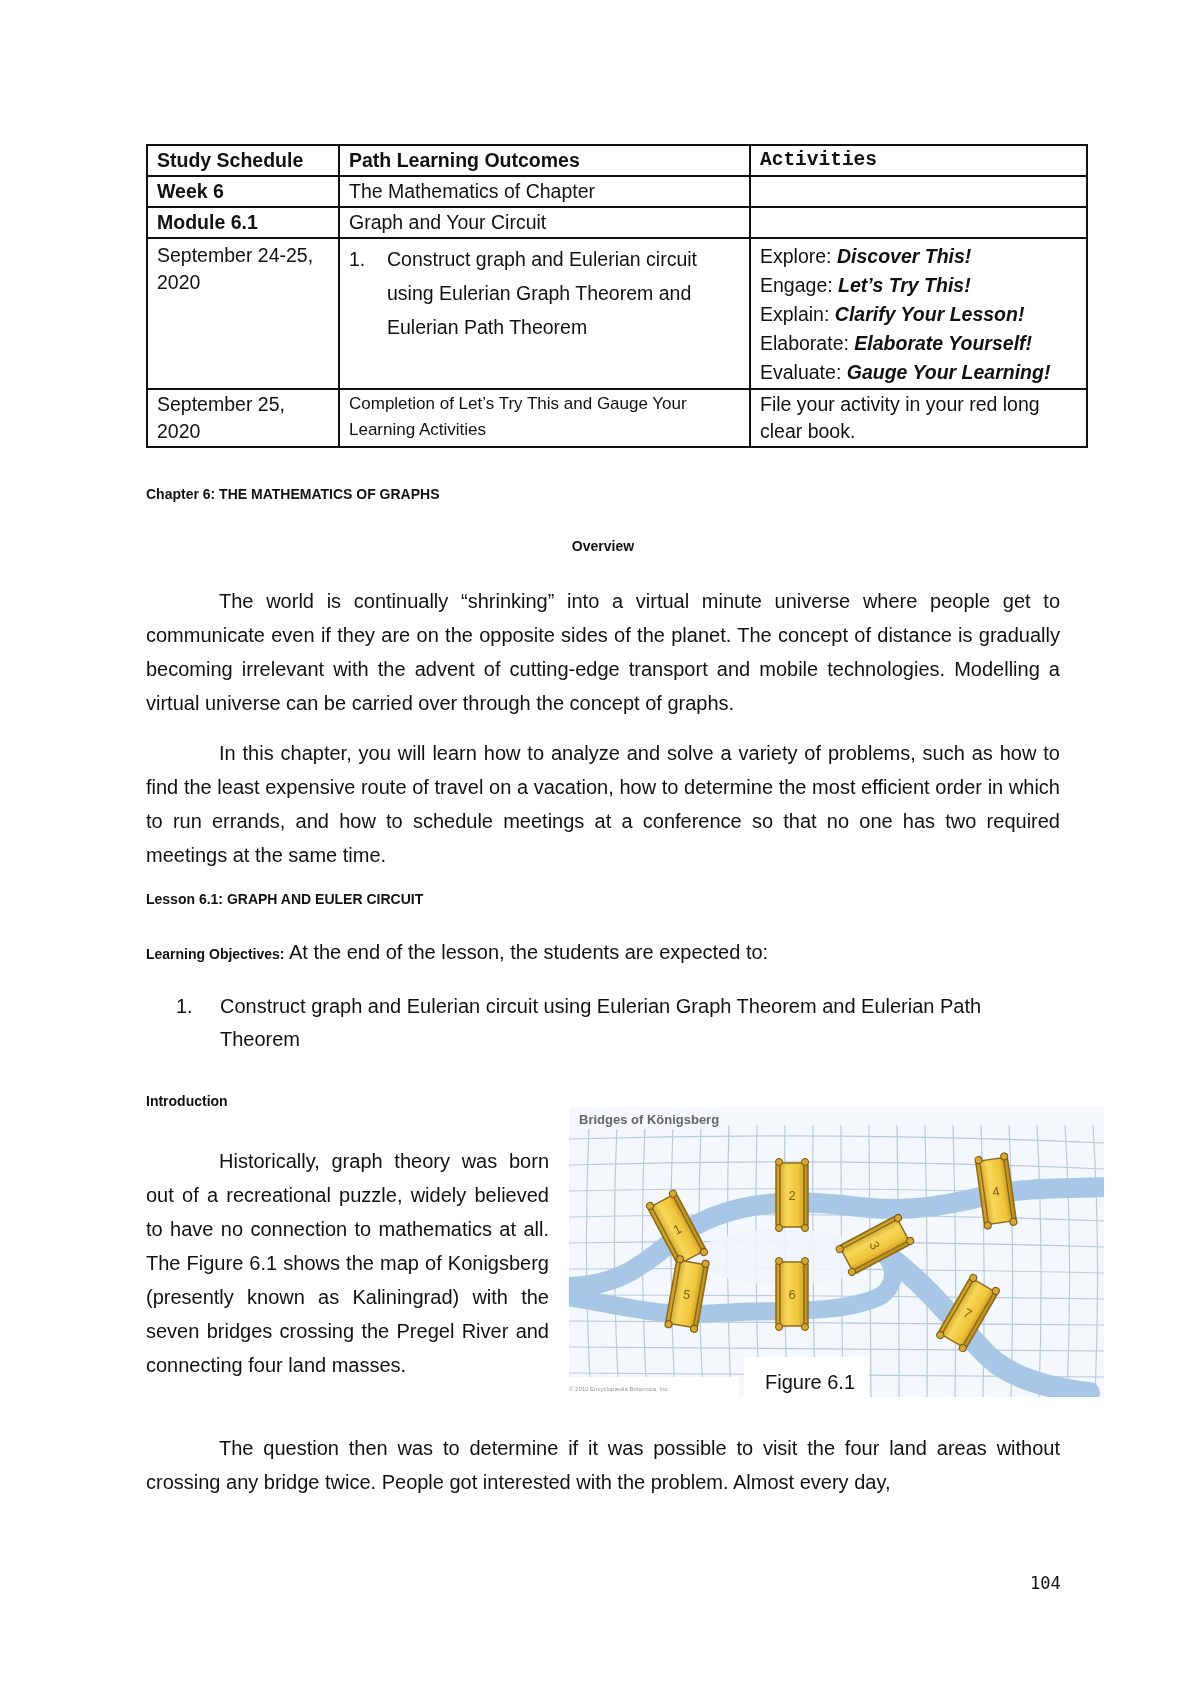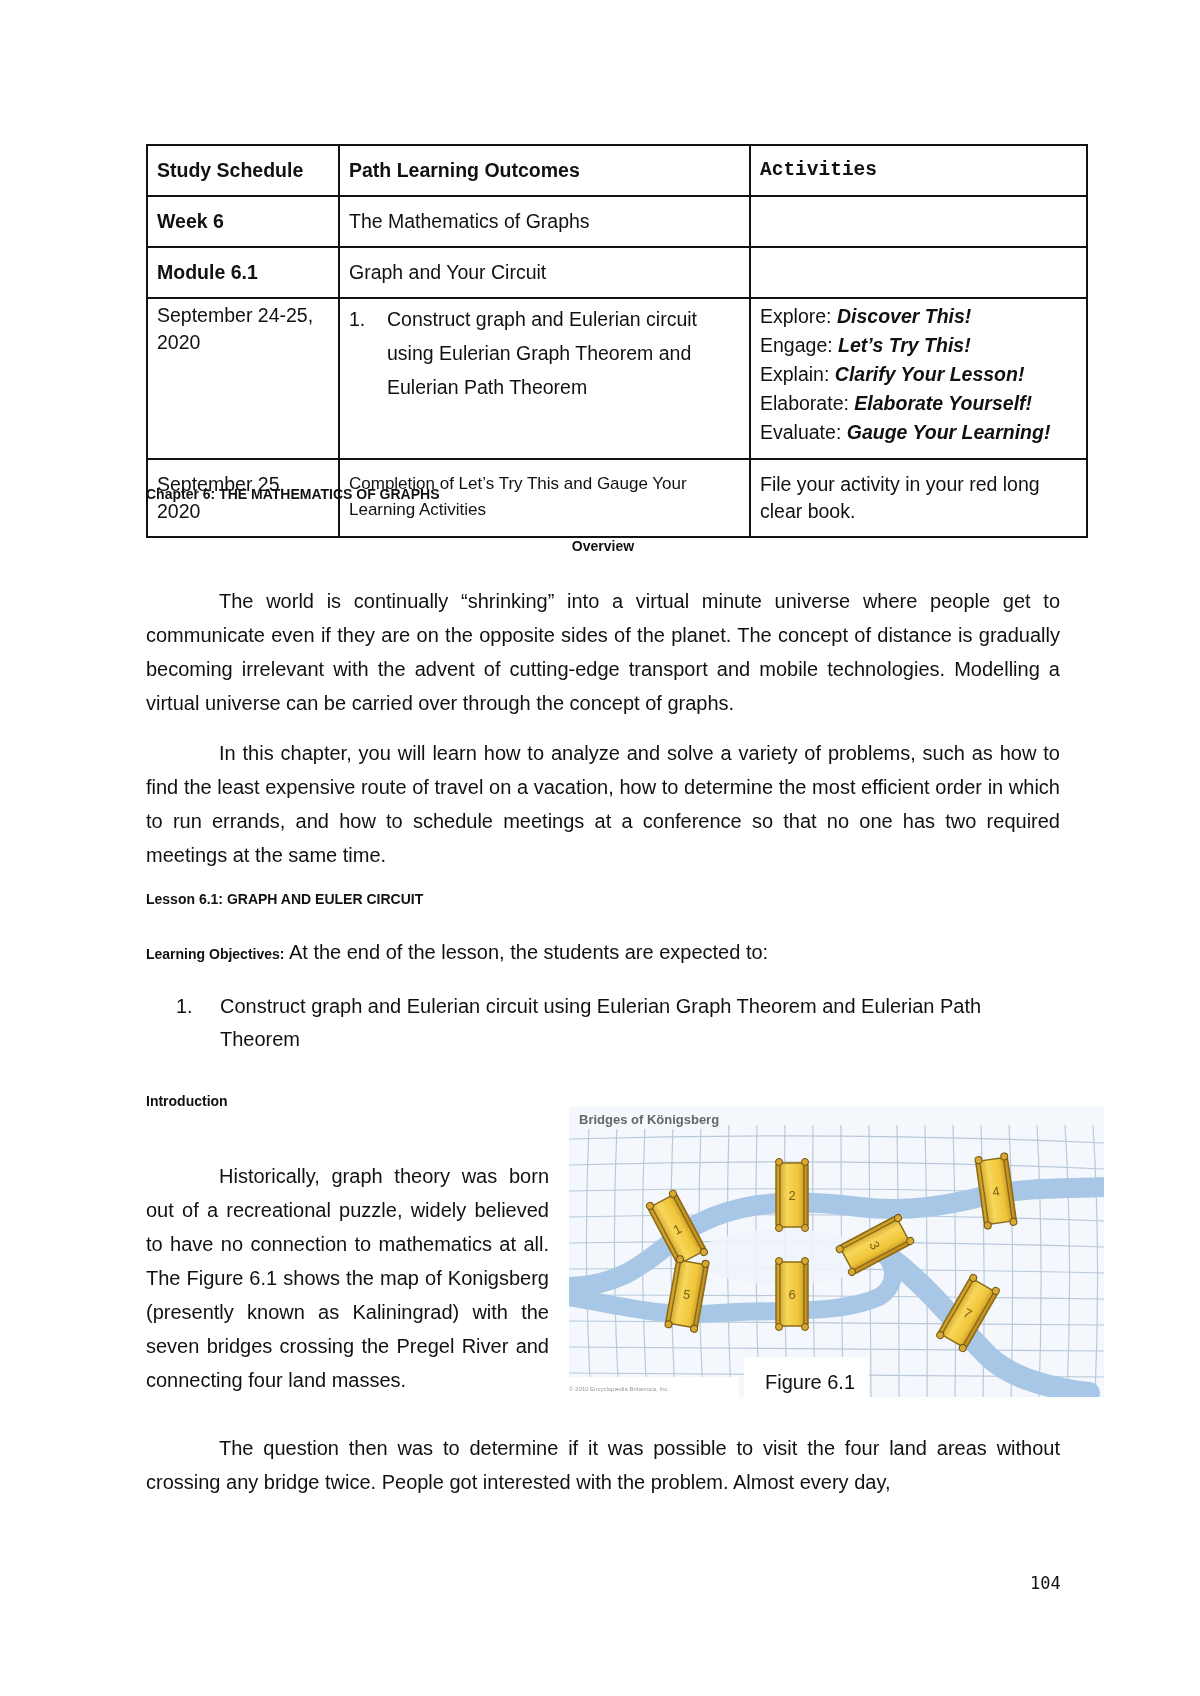--- a/index.html
+++ b/index.html
@@ -1,56 +1,56 @@
 <!DOCTYPE html>
 <html><head>
 <meta charset="utf-8">
 <style>
   html, body { margin: 0; padding: 0; background: #ffffff; }
   body { width: 1200px; height: 1696px; position: relative; overflow: hidden;
          font-family: "Liberation Sans", sans-serif; color: #111; }
   
   table.sched { position: absolute; left: 146px; top: 144px; width: 942px;
     border-collapse: collapse; font-size: 19.5px; line-height: 27px; }
-  table.sched td { border: 2px solid #111; padding: 11px 9px; vertical-align: top; }
+  table.sched td { border: 2px solid #111; padding: 1px 9px; vertical-align: top; }
   table.sched tr.hdr td { height: 27px; font-weight: bold; }
   table.sched tr.r-week td, table.sched tr.r-mod td { height: 27px; }
   table.sched tr.r-week td:first-child, table.sched tr.r-mod td:first-child { font-weight: bold; }
   table.sched tr.r-date td { height: 144px; padding-top: 3px; }
   table.sched tr.r-last td { height: 54px; border-radius: 14px; }
   .c1 { width: 172px; } .c2 { width: 391px; } .c3 { width: auto; font-family: Liberation Mono, monospace; }
   .tlo-item { display: flex; line-height: 34px; }
   .tlo-num { width: 38px; flex: none; }
   .act-line { line-height: 29px; white-space: nowrap; }
   .act-line em { font-style: italic; font-weight: bold; }
   .small { font-size: 17px; line-height: 26px; }
 
   .text { position: absolute; left: 146px; width: 914px; font-size: 20px; }
   .h { font-weight: bold; font-size: 14px; }
   .para { line-height: 34px; text-align: justify; text-indent: 73px; }
   .obj-list { position: absolute; left: 176px; width: 884px; font-size: 20px; line-height: 33px; display: flex; }
   .obj-num { width: 44px; flex: none; }
   .intro-para { position: absolute; left: 146px; width: 403px; font-size: 20px; line-height: 34px;
-                text-align: justify; text-indent: 73px; margin-top: 15px; }
+                text-align: justify; text-indent: 73px; }
   .figure { position: absolute; left: 569px; top: 1107px; width: 535px; height: 290px; }
   .page-num { position: absolute; left: 1030px; top: 1573px; font-size: 17px; font-family: "DejaVu Sans Mono", monospace; }
 </style>
 </head>
 <body>
 
 <table class="sched">
   <tbody>
       <tr class="hdr">
     <td class="c1">Study Schedule</td>
     <td class="c2">Path Learning Outcomes</td>
     <td class="c3">Activities</td>
   </tr>
   <tr class="r-week">
     <td>Week 6</td>
-    <td>The Mathematics of Graphs</td>
+    <td>The Mathematics of Chapter</td>
     <td></td>
   </tr>
   <tr class="r-mod">
     <td>Module 6.1</td>
     <td>Graph and Your Circuit</td>
     <td></td>
   </tr>
   <tr class="r-date">
     <td>September 24-25, 2020</td>
     <td>

